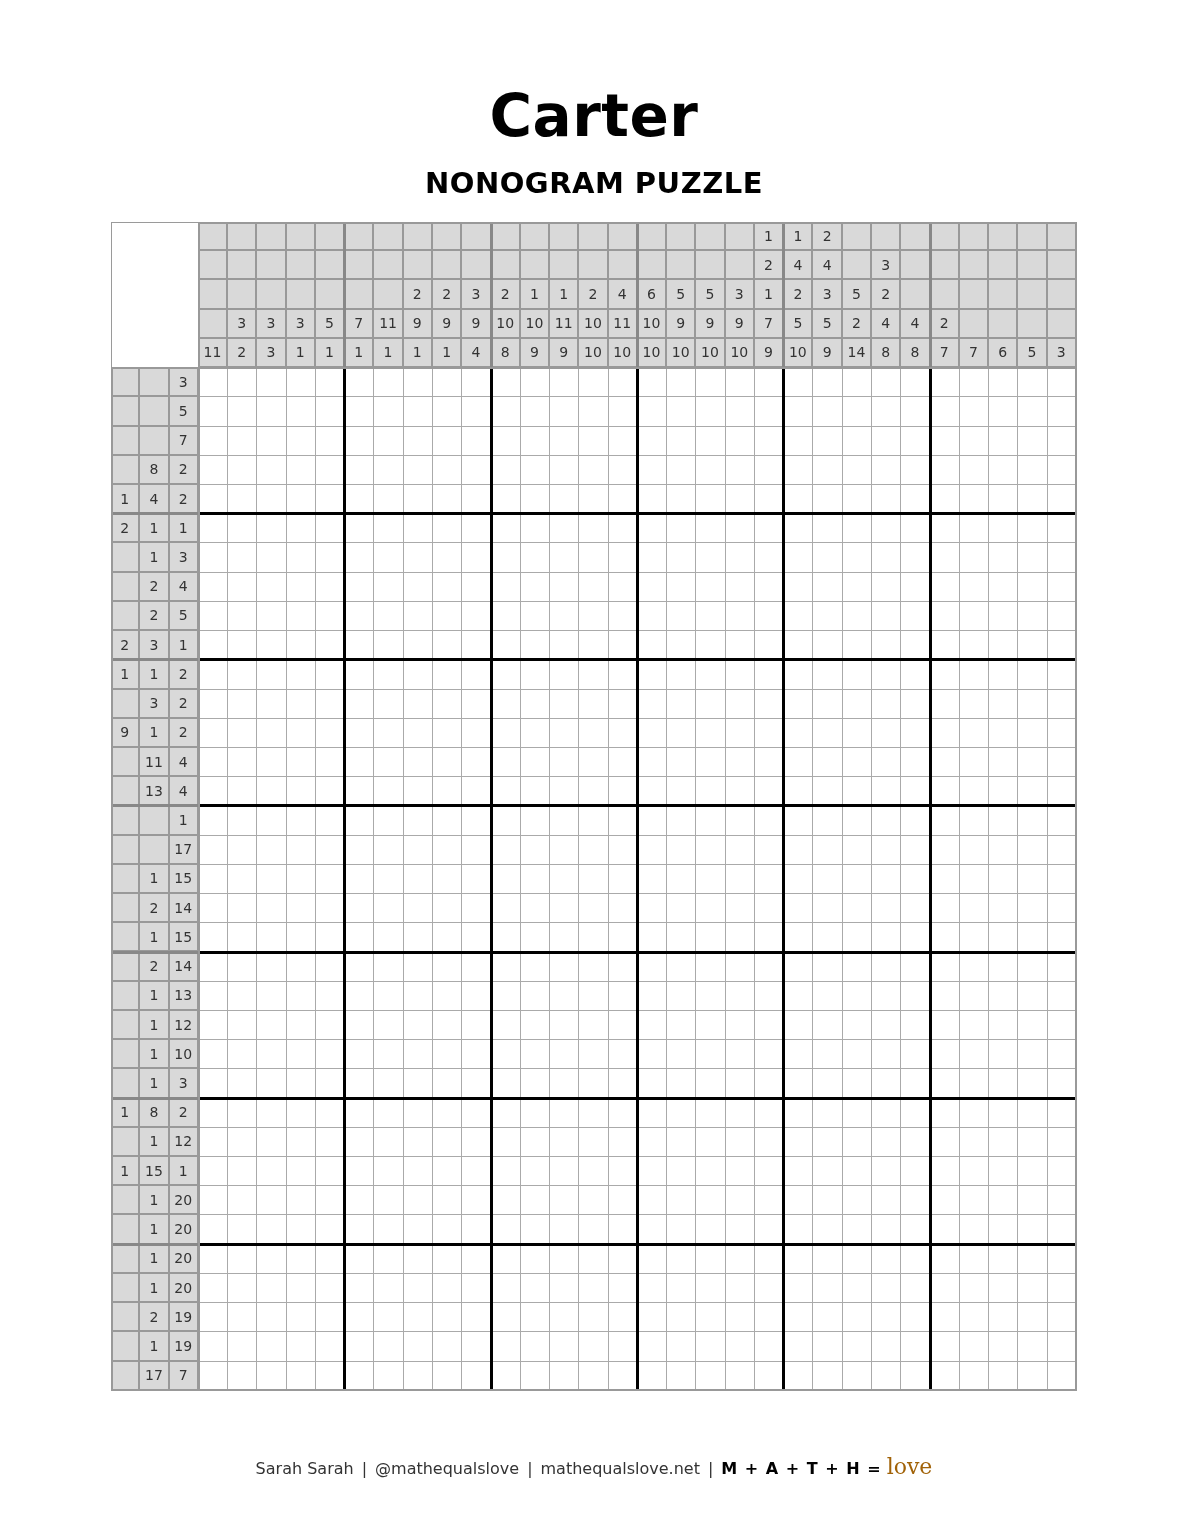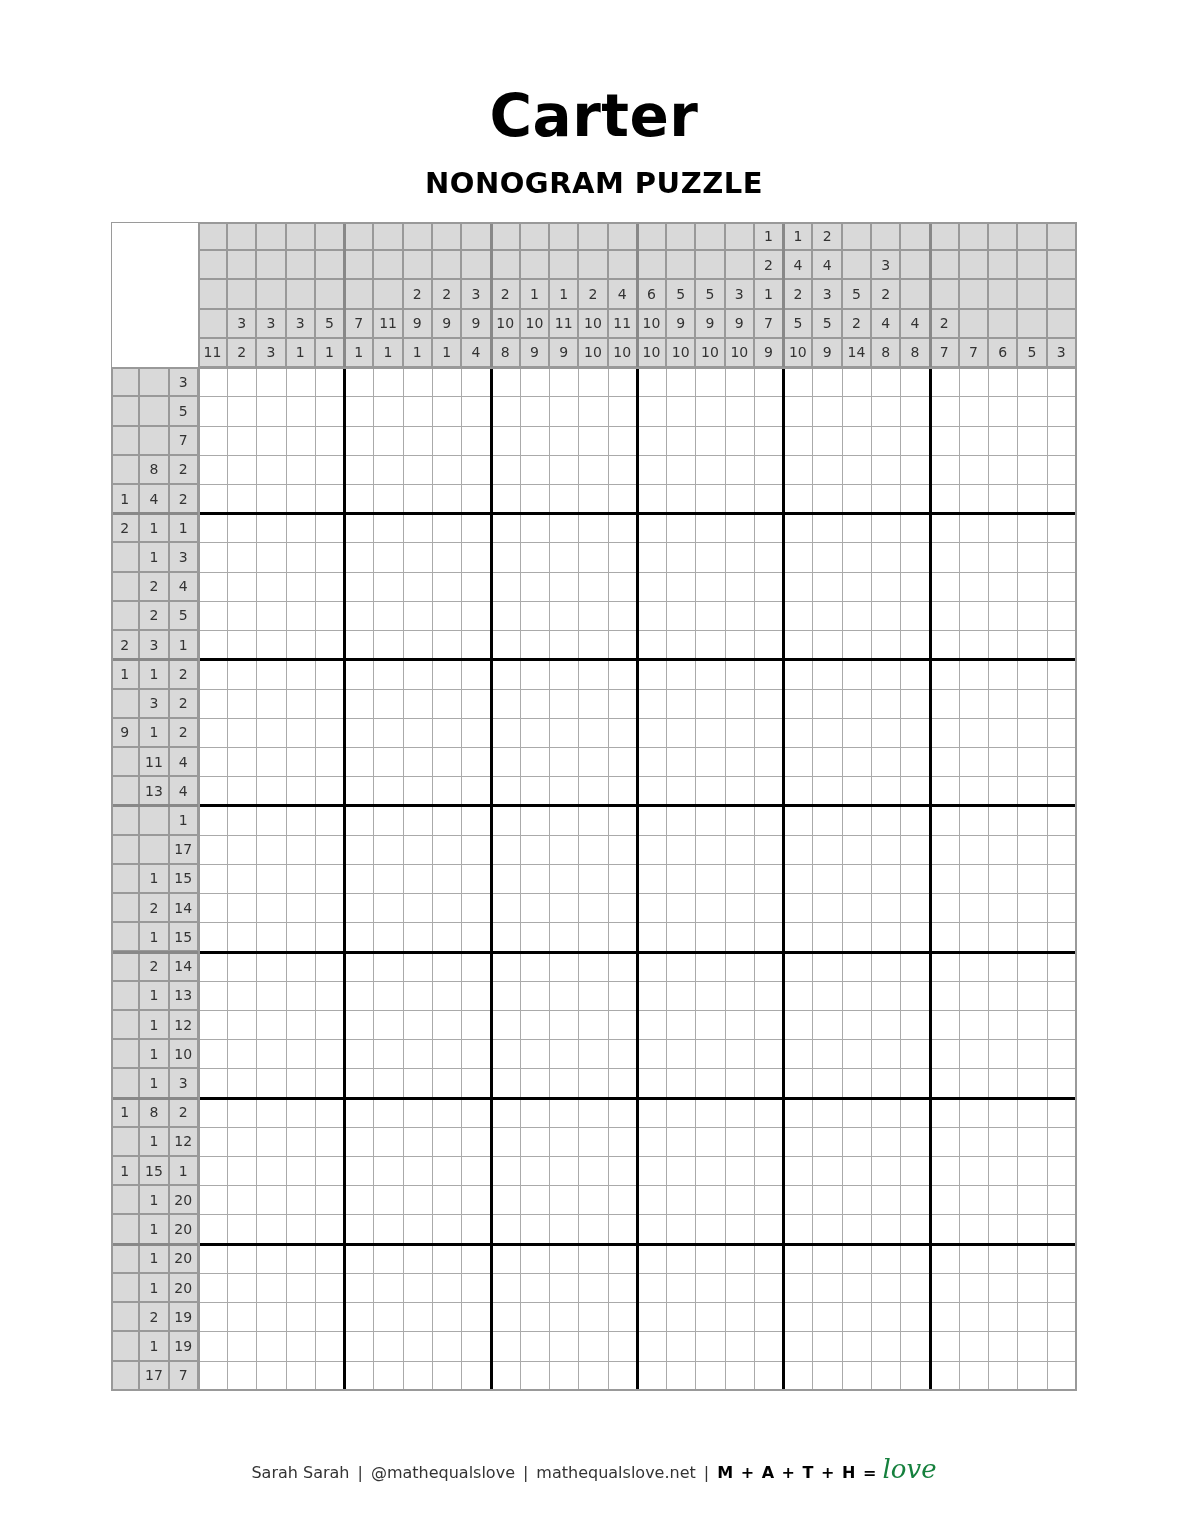--- a/index.html
+++ b/index.html
@@ -12,21 +12,21 @@
   .clue { background:#d9d9d9; }
   .grid { background:#fff; border-right:1.5px solid #aaa; border-bottom:1.5px solid #aaa; }
   .thick-v { position:absolute; width:3px; background:#000; }
   .thick-h { position:absolute; height:3px; background:#000; }
   .clue-thick-v { position:absolute; width:3px; background:#888; }
   .clue-thick-h { position:absolute; height:3px; background:#888; }
   .outline { position:absolute; box-sizing:border-box; border:2px solid #999; pointer-events:none; }
   .footer { position:absolute; left:0; width:1188px; top:1454px; text-align:center; font-family:"DejaVu Sans", sans-serif; font-size:16px; color:#333; white-space:nowrap; }
   .footer .sep { margin:0 8px; }
   .footer .brand { font-weight:bold; color:#000; letter-spacing:1px; }
-  .footer .love { font-family:"DejaVu Serif", serif; font-style:italic; color:#15803d; font-size:26px; }
+  .footer .love { font-family:"DejaVu Serif", serif; color:#a16207; font-size:22px; }
 </style>
 </head>
 <body>
 
 <div class="title">Carter</div>
 <div class="subtitle">NONOGRAM PUZZLE</div>
 
 <div class="board" id="board">
   <div class="corner"></div>
 <div class="cell clue" style="left: 87.81px; top: 0px; width: 29.27px; height: 29.22px;"></div>

